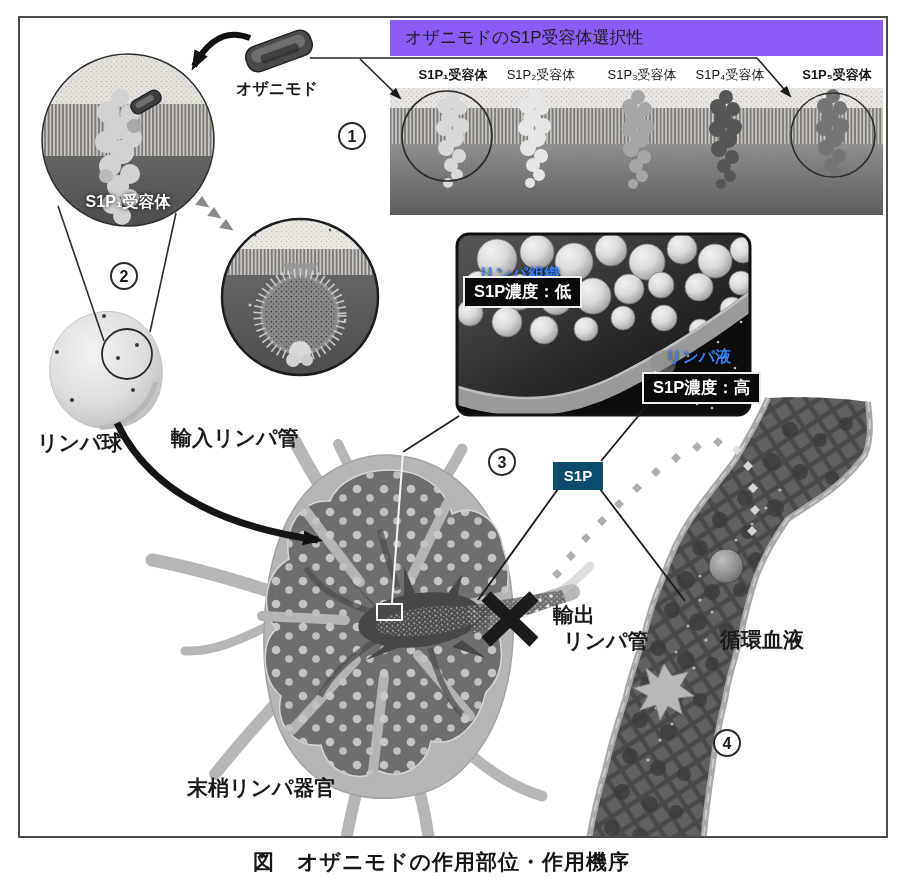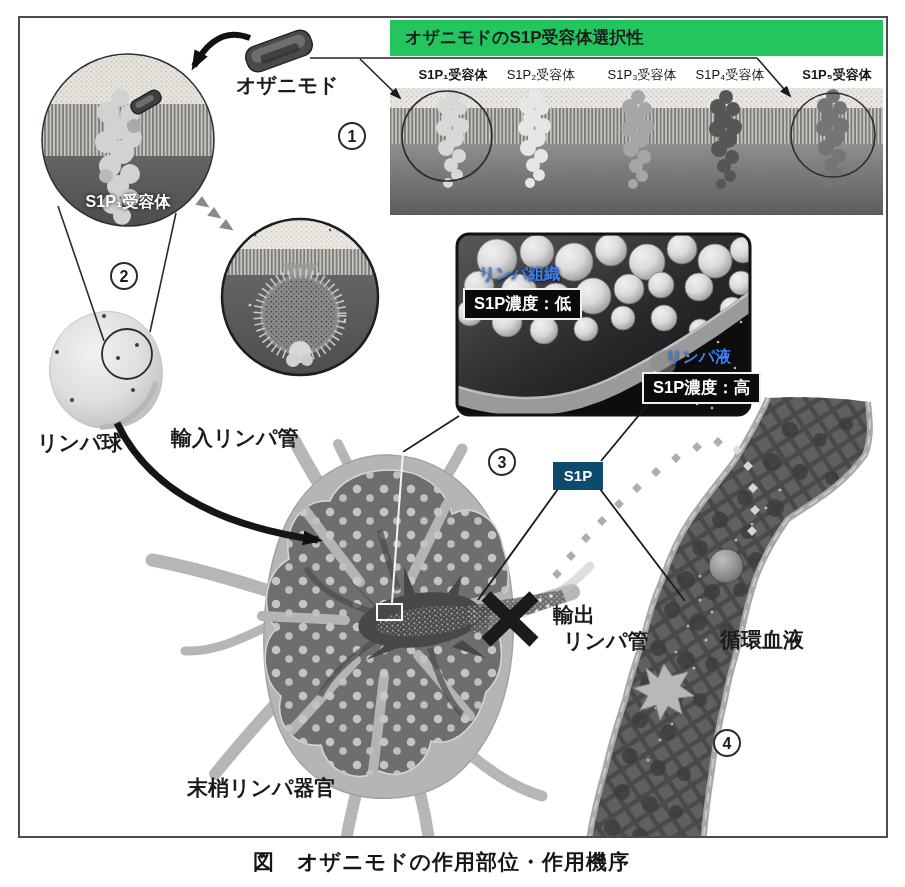--- a/index.html
+++ b/index.html
@@ -1,21 +1,21 @@
 <!DOCTYPE html>
 <html><head>
 <meta charset="utf-8">
 <style>
   html,body{margin:0;padding:0;width:905px;height:887px;background:#fff;
     font-family:"Liberation Sans","DejaVu Sans",sans-serif;position:relative;overflow:hidden;}
   .frame{position:absolute;left:18px;top:16px;width:866px;height:818px;border:2px solid #4c4c4c;z-index:0;}
   .stage{position:absolute;left:20px;top:18px;width:866px;height:818px;overflow:hidden;z-index:1;}
   .stage svg{position:absolute;left:-20px;top:-18px;width:905px;height:887px;display:block;}
-  .titlebar{position:absolute;left:390px;top:20px;width:478px;height:36px;background:#22c55e;
-    color:#1d1d1d;font-size:17px;font-weight:700;line-height:36px;padding-left:15px;z-index:30;white-space:nowrap;}
+  .titlebar{position:absolute;left:390px;top:20px;width:478px;height:36px;background:#8b5cf6;
+    color:#1d1d1d;font-size:17px;font-weight:400;line-height:36px;padding-left:15px;z-index:30;white-space:nowrap;}
   .rlabel{position:absolute;top:66px;width:100px;text-align:center;font-size:13px;font-weight:400;
     color:#141414;z-index:30;white-space:nowrap;}
   .rlabel.bold{font-weight:700;}
   .lbl{position:absolute;font-size:21px;font-weight:600;color:#1b1b1b;z-index:30;white-space:nowrap;}
   .wlbl{position:absolute;font-size:16px;font-weight:600;color:#3b82f6;z-index:30;white-space:nowrap;
     text-shadow:0 1px 3px rgba(0,0,0,.9);}
   .kbox{position:absolute;background:#0a0a0a;border:2px solid #efefef;color:#fff;font-size:16.5px;
     font-weight:600;padding:3px 9px;z-index:30;white-space:nowrap;}
   .tag{position:absolute;left:553px;top:462px;width:50px;height:28px;background:#0c4a6e;color:#fff;
     font-size:15px;font-weight:700;text-align:center;line-height:28px;z-index:30;}
@@ -478,28 +478,28 @@
 <div class="rlabel" style="left:491px;">S1P₂受容体</div>
 <div class="rlabel" style="left:592px;">S1P₃受容体</div>
 <div class="rlabel" style="left:680px;">S1P₄受容体</div>
 <div class="rlabel bold" style="left:787px;">S1P₅受容体</div>
 
 <div class="step" style="left:338px;top:122px;">1</div>
 <div class="step" style="left:110px;top:262px;">2</div>
 <div class="step" style="left:488px;top:448px;">3</div>
 <div class="step" style="left:713px;top:729px;">4</div>
 
-<div class="lbl" style="left:236px;top:72px;font-size:20px;">オザニモド</div>
+<div class="lbl" style="left:236px;top:79px;font-size:16px;">オザニモド</div>
 <div class="circlelbl">S1P₁受容体</div>
 <div class="lbl" style="left:37px;top:429px;">リンパ球</div>
 <div class="lbl" style="left:171px;top:424px;">輸入リンパ管</div>
 <div class="lbl" style="left:187px;top:774px;">末梢リンパ器官</div>
 <div class="lbl" style="left:553px;top:601px;">輸出</div>
 <div class="lbl" style="left:553px;top:627px;margin-left:10px;">リンパ管</div>
 <div class="lbl" style="left:720px;top:626px;">循環血液</div>
 
 <div class="wlbl" style="left:479px;top:264px;">リンパ組織</div>
-<div class="kbox" style="left:463px;top:288px;">S1P濃度：低</div>
+<div class="kbox" style="left:463px;top:276px;">S1P濃度：低</div>
 <div class="wlbl" style="left:666px;top:347px;">リンパ液</div>
 <div class="kbox" style="left:642px;top:372px;">S1P濃度：高</div>
 <div class="tag">S1P</div>
 
 <div class="caption">図　オザニモドの作用部位・作用機序</div>
 
 </body></html>

